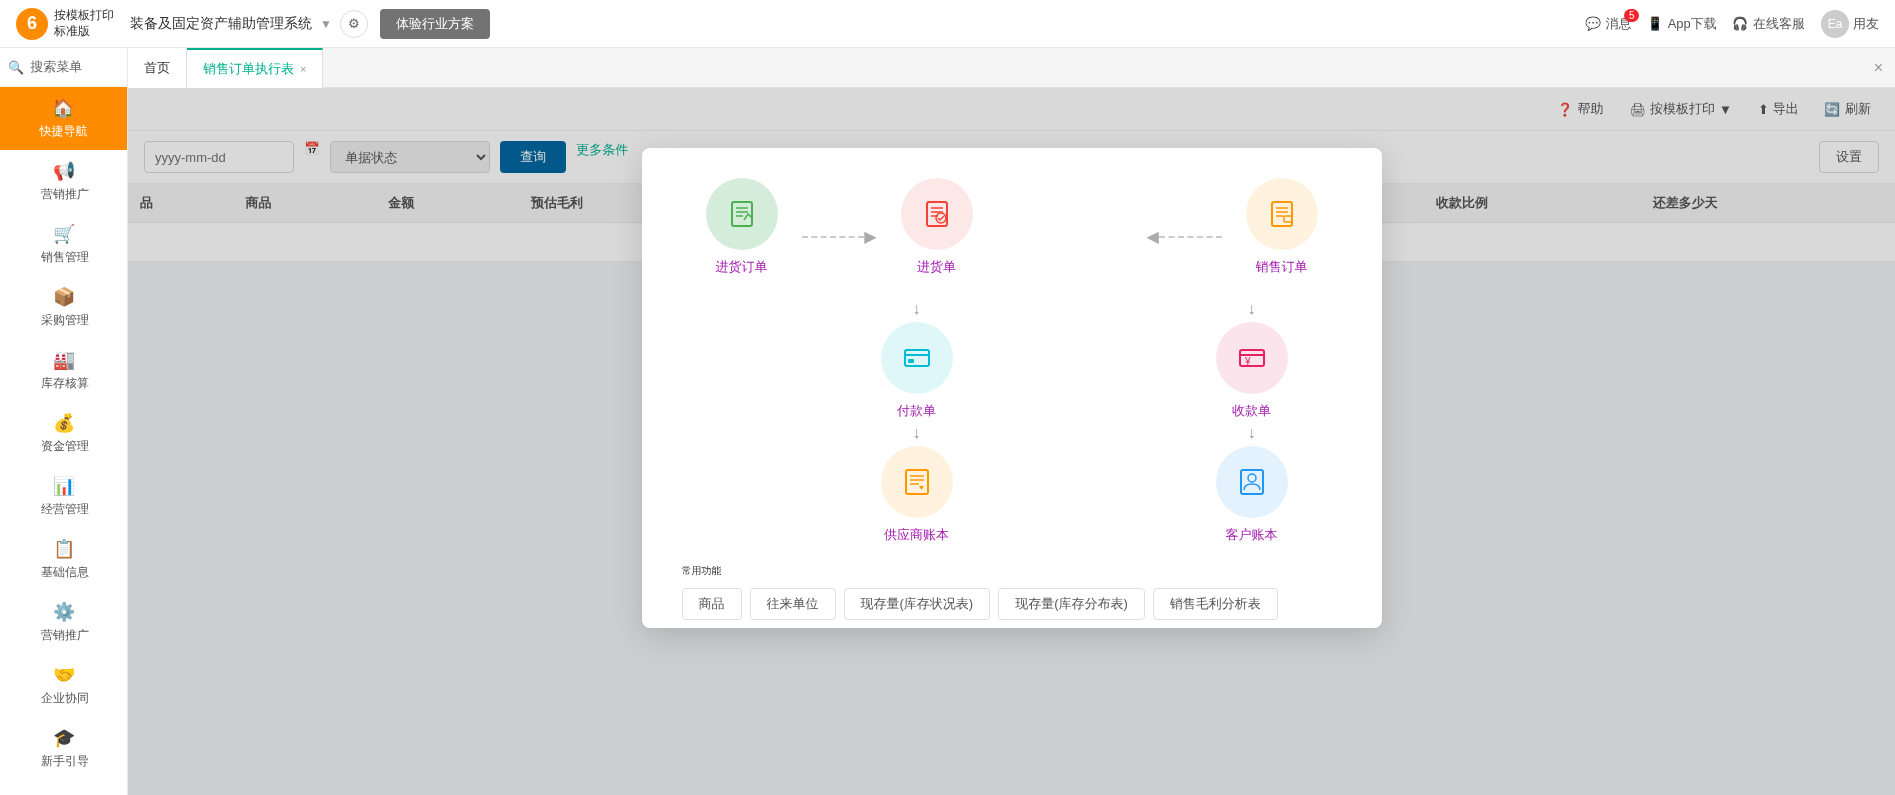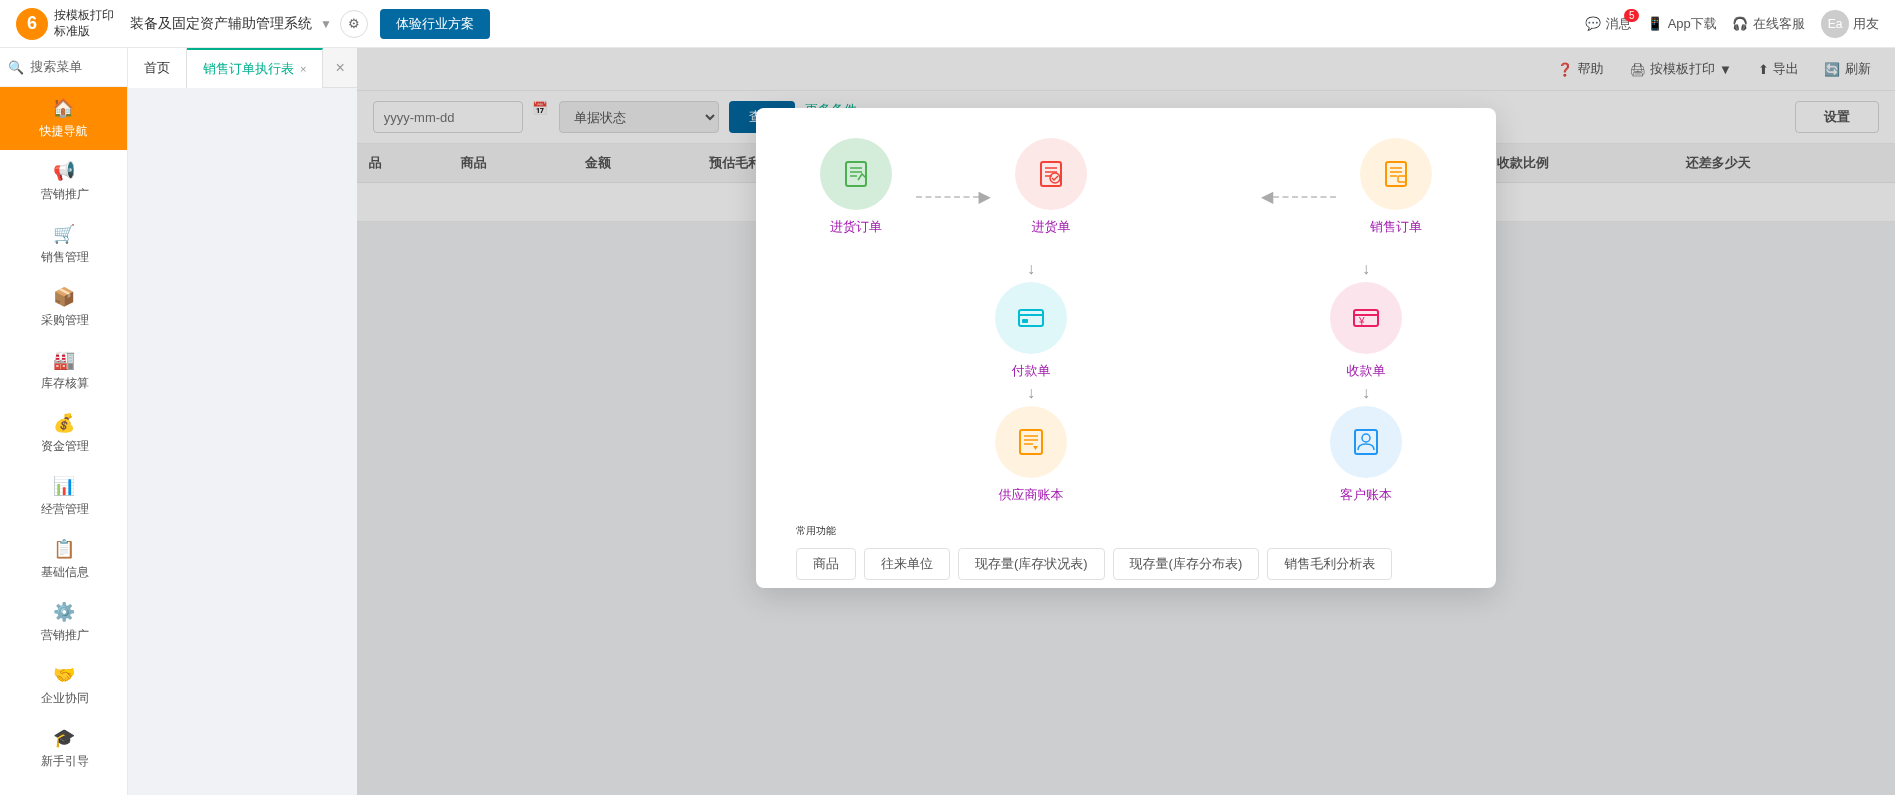--- a/index.html
+++ b/index.html
@@ -3,32 +3,32 @@
   <meta charset="utf-8">
   <style>
     * { box-sizing: border-box; margin: 0; padding: 0; }
     body { font-family: "Microsoft YaHei", "PingFang SC", sans-serif; font-size: 13px; background: #f0f2f5; overflow: hidden; }
 
     
     .app-wrapper { display: flex; flex-direction: column; height: 795px; width: 1895px; }
     .top-bar { height: 48px; background: #fff; display: flex; align-items: center; padding: 0 16px; border-bottom: 1px solid #e8e8e8; flex-shrink: 0; }
     .main-area { display: flex; flex: 1; overflow: hidden; }
     .sidebar { width: 128px; background: #fff; border-right: 1px solid #e8e8e8; display: flex; flex-direction: column; flex-shrink: 0; }
-    .content-area { flex: 1; display: flex; flex-direction: row; overflow: hidden; }
+    .content-area { flex: 1; display: flex; flex-direction: column; overflow: hidden; }
     .tab-bar { height: 40px; background: #f5f5f5; display: flex; align-items: center; border-bottom: 1px solid #e0e0e0; flex-shrink: 0; }
     .page-content { flex: 1; background: #f0f2f5; position: relative; overflow: hidden; }
 
     
     .logo-area { display: flex; align-items: center; gap: 6px; margin-right: 16px; }
     .logo-icon { width: 32px; height: 32px; background: #ff8c00; border-radius: 50%; display: flex; align-items: center; justify-content: center; color: #fff; font-size: 18px; font-weight: bold; }
     .logo-text { font-size: 12px; color: #333; line-height: 1.3; }
     .system-title { font-size: 14px; color: #333; font-weight: 500; margin-right: 8px; }
     .title-dropdown { color: #999; cursor: pointer; font-size: 12px; }
     .settings-icon { width: 28px; height: 28px; border-radius: 50%; border: 1px solid #ddd; display: flex; align-items: center; justify-content: center; color: #666; cursor: pointer; margin-left: 8px; }
-    .trial-btn { background: #0369a1; color: #fff; border: none; border-radius: 4px; padding: 6px 16px; cursor: pointer; font-size: 13px; margin-left: 12px; }
+    .trial-btn { background: #737373; color: #fff; border: none; border-radius: 4px; padding: 6px 16px; cursor: pointer; font-size: 13px; margin-left: 12px; }
     .top-right { margin-left: auto; display: flex; align-items: center; gap: 16px; }
     .top-right-item { display: flex; align-items: center; gap: 4px; color: #555; cursor: pointer; font-size: 13px; position: relative; }
     .badge { background: #f5222d; color: #fff; border-radius: 10px; font-size: 10px; padding: 1px 5px; position: absolute; top: -6px; right: -8px; }
     .avatar { width: 28px; height: 28px; background: #ccc; border-radius: 50%; display: flex; align-items: center; justify-content: center; color: #fff; font-size: 12px; }
 
     
     .sidebar-search { padding: 10px 8px; display: flex; align-items: center; gap: 6px; border-bottom: 1px solid #f0f0f0; cursor: pointer; color: #666; font-size: 13px; }
     .sidebar-item { padding: 10px 8px; display: flex; flex-direction: column; align-items: center; gap: 4px; cursor: pointer; color: #555; font-size: 12px; border-left: 3px solid transparent; }
     .sidebar-item .si-icon { font-size: 18px; }
     .sidebar-item.quick-nav { background: #ff8c00; color: #fff; border-left: none; }
@@ -41,21 +41,21 @@
     .tab-close-all { padding: 0 12px; color: #999; cursor: pointer; font-size: 16px; }
 
     
     .toolbar { background: #fff; padding: 8px 16px; display: flex; align-items: center; gap: 10px; border-bottom: 1px solid #f0f0f0; flex-shrink: 0; }
     .toolbar-btn { display: flex; align-items: center; gap: 4px; color: #555; font-size: 13px; cursor: pointer; padding: 4px 8px; }
     .search-row { background: #fff; padding: 10px 16px; display: flex; gap: 10px; flex-shrink: 0; border-bottom: 1px solid #f0f0f0; }
     .date-input { border: 1px solid #d9d9d9; border-radius: 4px; padding: 6px 10px; font-size: 13px; color: #bbb; width: 150px; }
     .status-select { border: 1px solid #d9d9d9; border-radius: 4px; padding: 6px 10px; font-size: 13px; color: #555; width: 160px; }
     .search-btn { background: #0369a1; color: #fff; border: none; border-radius: 4px; padding: 6px 20px; cursor: pointer; font-size: 13px; }
     .more-btn { color: #00b08d; font-size: 13px; cursor: pointer; }
-    .set-btn { background: #fff; border: 1px solid #d9d9d9; color: #555; border-radius: 4px; padding: 6px 28px; cursor: pointer; font-size: 13px; font-weight: bold; }
+    .set-btn { background: #fff; border: 1px solid #d9d9d9; color: #555; border-radius: 4px; padding: 6px 16px; cursor: pointer; font-size: 13px; }
 
     
     .table-area { flex: 1; overflow: auto; background: #fff; }
     .data-table { width: 100%; border-collapse: collapse; }
     .data-table th { background: #f5f5f5; padding: 10px 12px; text-align: left; font-size: 13px; color: #555; border-bottom: 1px solid #e8e8e8; white-space: nowrap; }
     .data-table td { padding: 10px 12px; font-size: 13px; color: #333; border-bottom: 1px solid #f0f0f0; }
     .no-data { text-align: center; padding: 60px; color: #999; font-size: 14px; }
 
     
     .modal-overlay { position: absolute; top: 0; left: 0; right: 0; bottom: 0; background: rgba(0,0,0,0.15); z-index: 100; display: flex; justify-content: center; align-items: flex-start; padding-top: 60px; }

